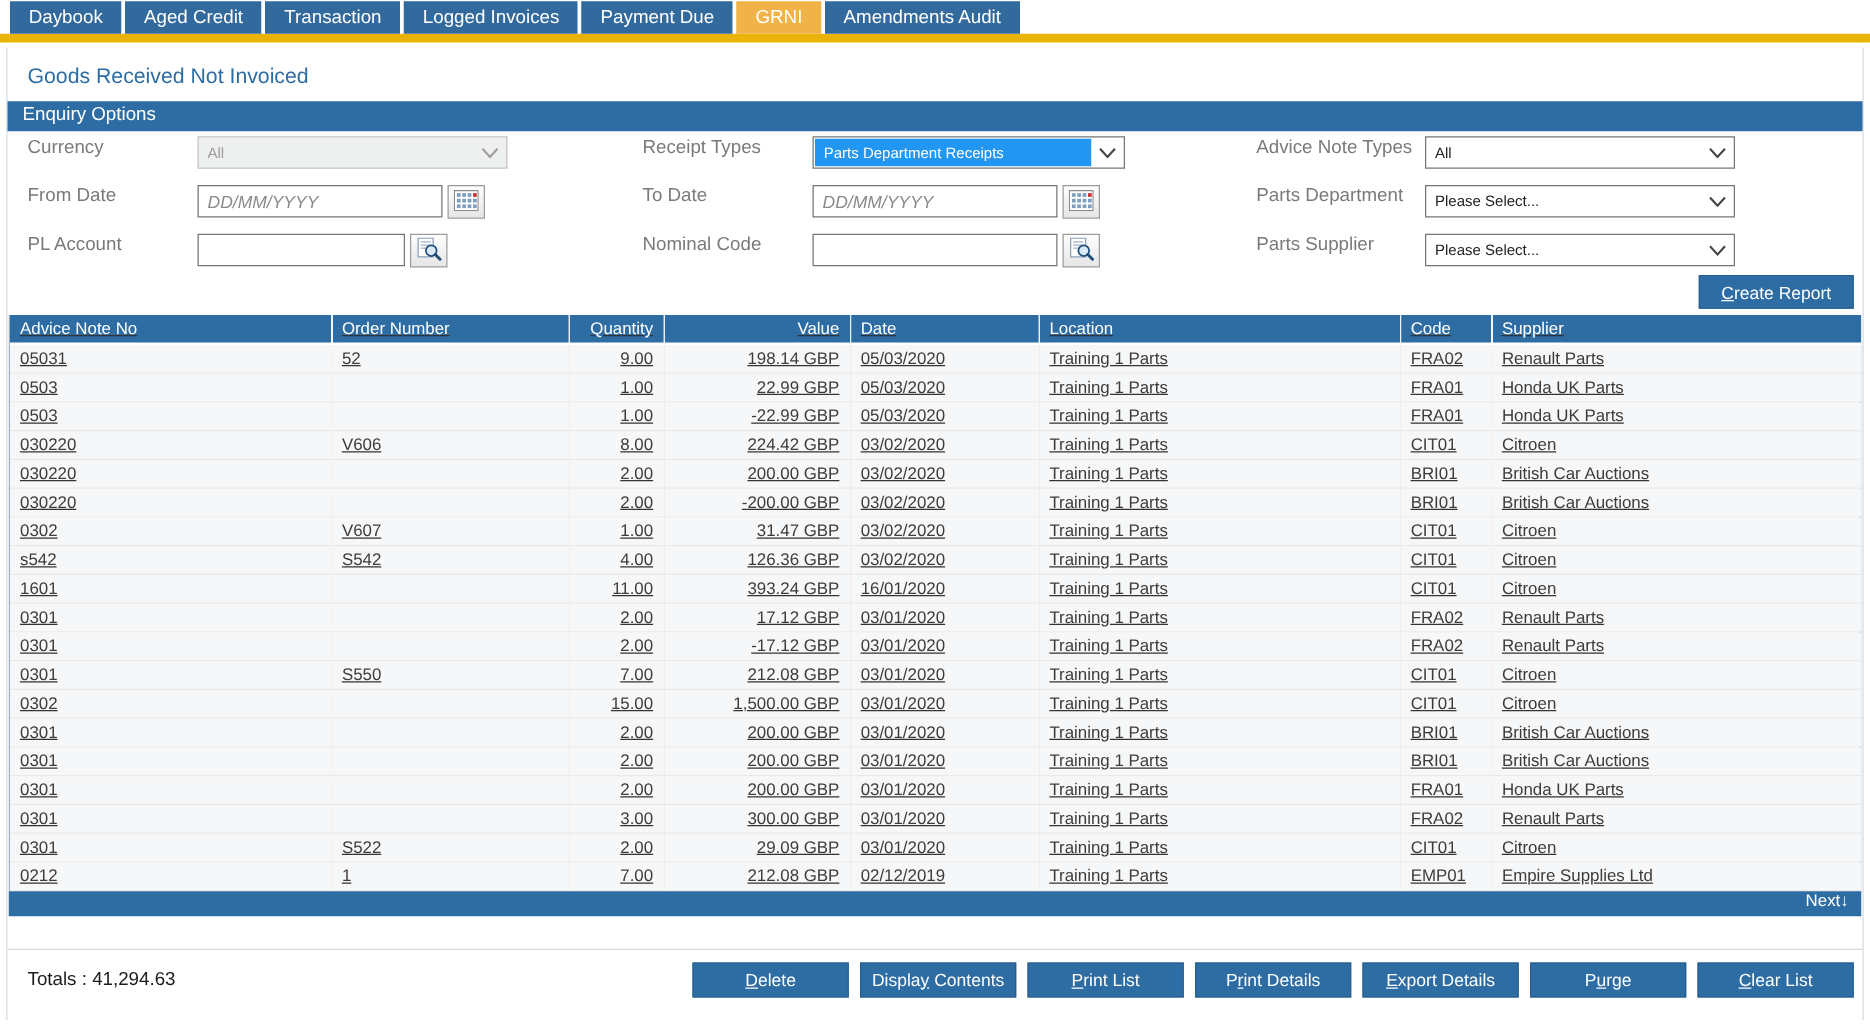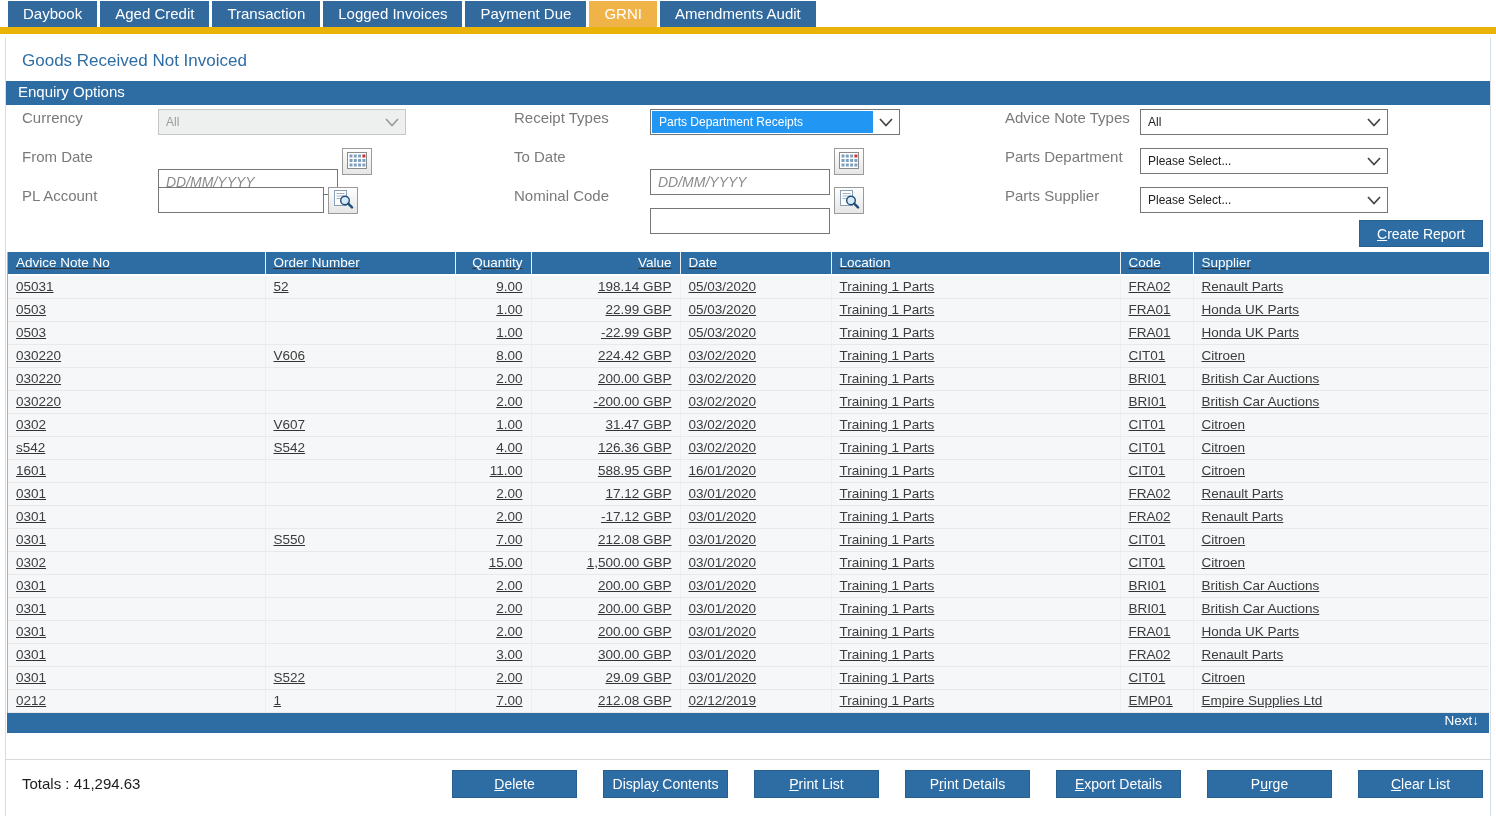--- a/index.html
+++ b/index.html
@@ -41,21 +41,21 @@
   .select.disabled{background:#eef0f0;border-color:#c6c6c6;}
   .select.disabled .txt{color:#9c9c9c;}
   .select.disabled .chev{color:#9c9c9c;}
   .select.hl .txt{background:#2196f3;color:#fff;margin:1px 0 1px 1px;line-height:22px;height:22px;}
   .w248{width:248px;} .w250{width:250px;}
   .tinput{
     height:26px;box-sizing:border-box;border:1px solid #767676;font-size:14px;
     padding:0 7px;font-family:inherit;color:#222;background:#fff;outline:none;
   }
   .tinput::placeholder{font-style:italic;color:#8a8a8a;}
-  .date-w{width:180px;margin-top:21px;} .acct-w{width:166px;}
+  .date-w{width:196px;} .acct-w{width:166px;}
   .icon-btn{
     width:30px;height:27px;margin-left:4px;padding:0;
     border:1px solid #9a9a9a;background:linear-gradient(#fefefe,#e6e6e6);
     display:flex;align-items:center;justify-content:center;cursor:pointer;
   }
   .btn-blue{
     background:#2e6da4;color:#fff;border:1px solid #27608f;font-size:14px;
     font-family:inherit;cursor:pointer;
   }
   .create-report{position:absolute;right:7px;bottom:5px;width:124px;height:27px;}
@@ -77,21 +77,21 @@
   .ta-r{text-align:right;} .ta-l{text-align:left;}
   .nextbar{
     background:#2e6da4;color:#fff;text-align:right;font-size:13.5px;
     padding:0 10px 5px 10px;margin:0 1px;
   }
   .next-btn{cursor:pointer;}
   
   .foot-sep{border-top:1px solid #d9d9d9;margin-top:26px;}
   .footbar{display:flex;align-items:center;height:47px;padding:0 7px 0 16px;}
   .totals{font-size:15px;color:#1c1c1c;}
-  .action-btns{display:flex;gap:26px;margin-left:auto;}
+  .action-btns{display:flex;gap:9px;margin-left:auto;}
   .abtn{width:125px;height:28px;}
   .uline{text-decoration:underline;}
 </style>
 </head>
 <body>
 
 <div class="tabbar" id="tab-bar">
     <div class="tab">Daybook</div>
     <div class="tab">Aged Credit</div>
     <div class="tab">Transaction</div>
@@ -355,21 +355,21 @@
             <td class="ta-r">126.36 GBP</td>
             <td class="ta-l">03/02/2020</td>
             <td class="ta-l">Training 1 Parts</td>
             <td class="ta-l">CIT01</td>
             <td class="ta-l">Citroen</td>
           </tr>
           <tr>
             <td class="ta-l">1601</td>
             <td class="ta-l"></td>
             <td class="ta-r">11.00</td>
-            <td class="ta-r">588.95 GBP</td>
+            <td class="ta-r">393.24 GBP</td>
             <td class="ta-l">16/01/2020</td>
             <td class="ta-l">Training 1 Parts</td>
             <td class="ta-l">CIT01</td>
             <td class="ta-l">Citroen</td>
           </tr>
           <tr>
             <td class="ta-l">0301</td>
             <td class="ta-l"></td>
             <td class="ta-r">2.00</td>
             <td class="ta-r">17.12 GBP</td>

